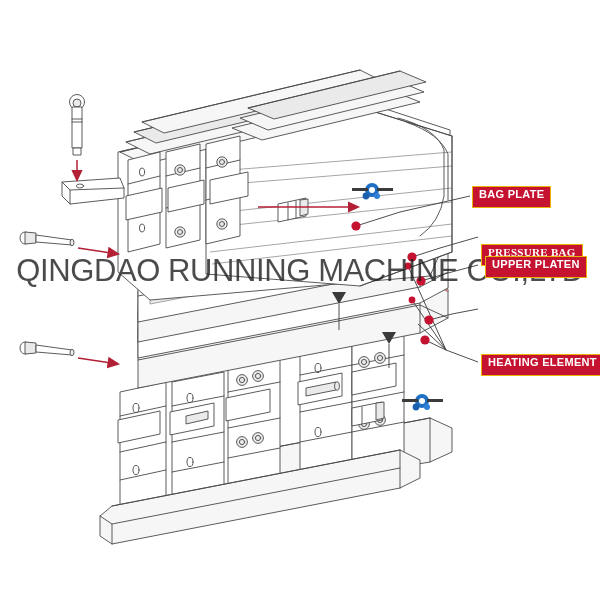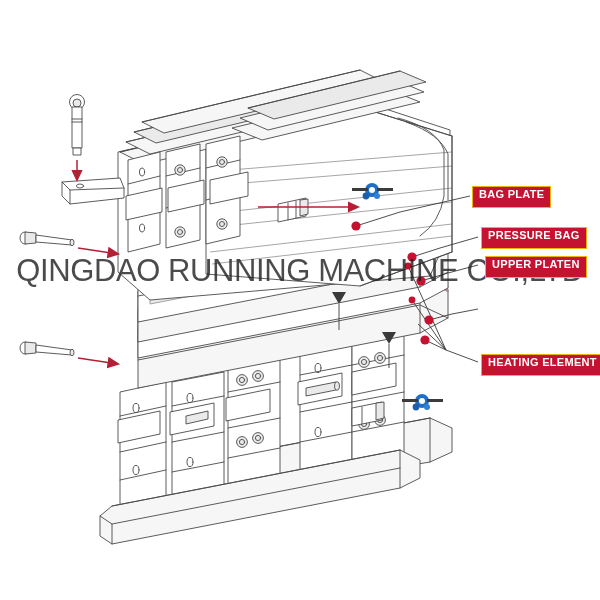--- a/index.html
+++ b/index.html
@@ -347,20 +347,20 @@
       <rect x="427" y="399" width="16" height="3" fill="#3b3b3b"></rect>
     </g>
   </svg>
 
   <div class="wm-layer">
     <div id="watermark">QINGDAO RUNNING MACHINE CO.,LTD</div>
   </div>
 
   <div class="callout" style="left:472px; top:186px;">BAG PLATE</div>
 
-  <div class="callout" style="left:481px; top:227px;">PRESSURE BAG</div>
+  <div class="callout" style="left:481px; top:244px;font-family:Liberation Serif, serif;">PRESSURE BAG</div>
 
   <div class="callout" style="left:485px; top:256px;">UPPER PLATEN</div>
 
 
   <div class="callout" style="left:481px; top:354px;">HEATING ELEMENT</div>
 
 </div>
 
 </body></html>

